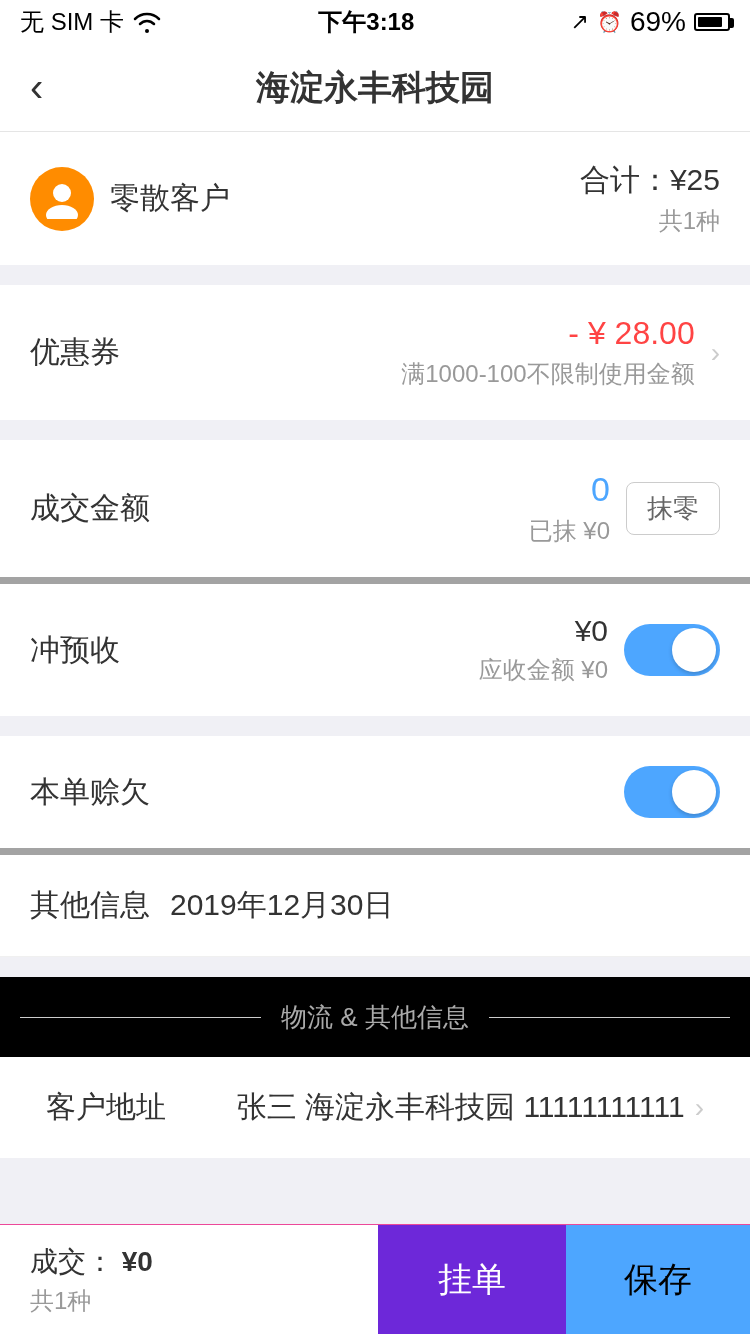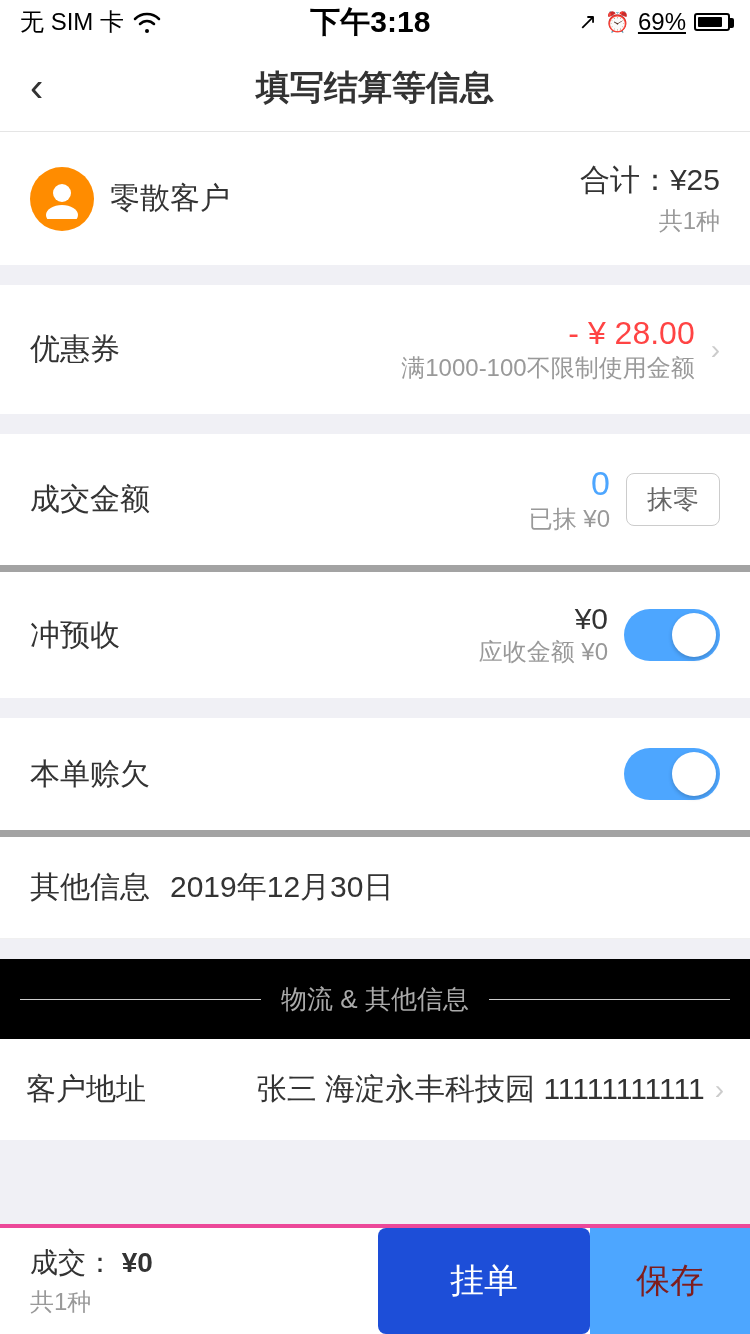--- a/index.html
+++ b/index.html
@@ -19,21 +19,21 @@
       height: 44px;
       background: #fff;
       display: flex;
       align-items: center;
       justify-content: space-between;
       padding: 0 20px;
       font-size: 24px;
       color: #000;
     }
     .status-left { display: flex; align-items: center; gap: 8px; }
-    .status-center { font-size: 30px; font-weight: 600; }
+    .status-center { font-size: 24px; font-weight: 600; }
     .status-right { display: flex; align-items: center; gap: 8px; font-size: 24px; }
 
     
     .nav-bar {
       height: 88px;
       background: #fff;
       display: flex;
       align-items: center;
       justify-content: center;
       position: relative;
@@ -134,20 +134,21 @@
       color: #333;
       text-align: right;
     }
     .row-value-red {
       color: #ff4444;
       font-size: 32px;
     }
     .row-sub {
       font-size: 24px;
       color: #999;
+      margin-top: 6px;
       text-align: right;
     }
     .row-right-col {
       text-align: right;
     }
     .chevron {
       color: #ccc;
       font-size: 28px;
     }
 
@@ -226,21 +227,21 @@
       color: #333;
     }
     .due-date-value {
       font-size: 30px;
       color: #333;
     }
 
     
     .address-row {
       background: #fff;
-      padding: 30px 26px;
+      padding: 30px 46px;
       display: flex;
       align-items: center;
       justify-content: space-between;
     }
     .address-label {
       font-size: 30px;
       color: #333;
       flex-shrink: 0;
     }
     .address-value {
@@ -254,60 +255,59 @@
     
     .bottom-bar {
       position: fixed;
       bottom: 0;
       left: 0;
       width: 750px;
       height: 110px;
       background: #fff;
       display: flex;
       align-items: center;
-      border-top: 4px solid #ec4899;
+      border-top: 1px solid #ec4899;
     }
     .bottom-deal-info {
       flex: 1;
       padding: 0 30px;
     }
     .bottom-deal-label {
       font-size: 28px;
       color: #333;
     }
     .bottom-deal-count {
       font-size: 24px;
       color: #999;
       margin-top: 4px;
     }
     .bottom-buttons {
       display: flex;
       height: 100%;
     }
     .btn-hang {
-      width: 212px;
+      width: 188px;
       height: 100%;
-      background: #1d4ed8;
+      background: #6d28d9;
       display: flex;
       align-items: center;
       justify-content: center;
       font-size: 34px;
       color: #fff;
       cursor: pointer;
-      border-radius: 8px;
     }
     .btn-save {
-      width: 160px;
+      width: 184px;
       height: 100%;
       background: #4da6ff;
       display: flex;
       align-items: center;
       justify-content: center;
       font-size: 34px;
-      color: #7f1d1d;
+      color: #000000;
       cursor: pointer;
     }
     .battery-icon {
       display: inline-block;
       width: 36px;
       height: 18px;
       border: 2px solid #000;
       border-radius: 3px;
       position: relative;
     }
@@ -341,28 +341,28 @@
     <svg width="30" height="22" viewBox="0 0 30 22">
       <path d="M15 18a2 2 0 1 1 0 4 2 2 0 0 1 0-4z" fill="#000"></path>
       <path d="M8 13c1.9-1.9 4.5-3 7-3s5.1 1.1 7 3" fill="none" stroke="#000" stroke-width="2.5" stroke-linecap="round"></path>
       <path d="M3 8c3.3-3.3 7.8-5 12-5s8.7 1.7 12 5" fill="none" stroke="#000" stroke-width="2.5" stroke-linecap="round"></path>
     </svg>
   </div>
   <div class="status-center">下午3:18</div>
   <div class="status-right">
     <span style="font-size:22px;">↗</span>
     <span style="font-size:20px;">⏰</span>
-    <span style="font-size:24px;text-decoration:underline;">69%</span>
+    <span style="font-size:28px;">69%</span>
     <div class="battery-icon"></div>
   </div>
 </div>
 
 <div class="nav-bar">
   <div class="nav-back">‹</div>
-  <div class="nav-title">填写结算等信息</div>
+  <div class="nav-title">海淀永丰科技园</div>
 </div>
 
 <div class="content">
 
   <div class="customer-section card-section">
     <div class="customer-left">
       <div class="avatar">
         <svg width="40" height="40" viewBox="0 0 40 40">
           <circle cx="20" cy="14" r="9" fill="#fff"></circle>
           <ellipse cx="20" cy="36" rx="16" ry="10" fill="#fff"></ellipse>

